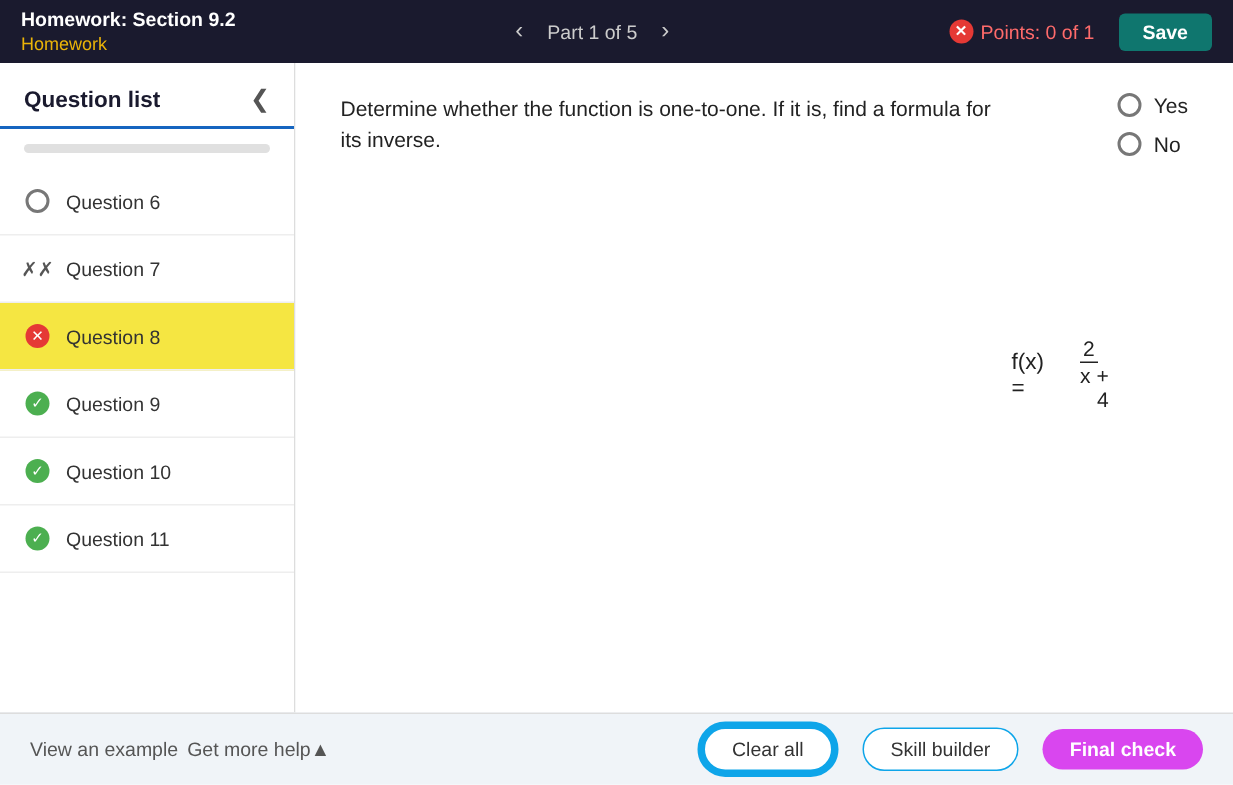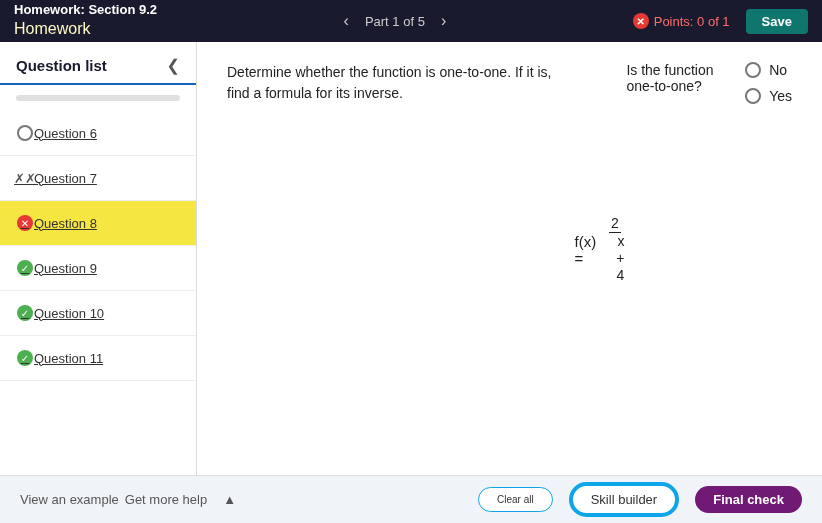--- a/index.html
+++ b/index.html
@@ -29,22 +29,22 @@
       display: flex;
       flex-direction: column;
       line-height: 1.3;
     }
     .top-bar-title {
       font-size: 13px;
       font-weight: bold;
       color: #fff;
     }
     .top-bar-subtitle {
-      font-size: 16px;
-      color: #fef9c3;
+      font-size: 12px;
+      color: #eab308;
     }
     .top-bar-center {
       display: flex;
       align-items: center;
       gap: 10px;
       color: #ccc;
       font-size: 13px;
     }
     .nav-arrow {
       background: none;
@@ -121,26 +121,26 @@
     .collapse-btn {
       background: none;
       border: none;
       cursor: pointer;
       font-size: 16px;
       color: #555;
     }
     .sidebar-item {
       display: flex;
       align-items: center;
+      gap: 10px;
       padding: 13px 16px;
       border-bottom: 1px solid #eee;
       cursor: pointer;
       font-size: 13px;
       color: #333;
-      text-decoration: underline;
     }
     .sidebar-item.active {
       background: #f5e642;
     }
     .sidebar-item.completed {
       color: #333;
     }
     .item-icon {
       width: 18px;
       height: 18px;
@@ -292,55 +292,55 @@
       font-size: 13px;
       color: #555;
     }
     .bottom-center {
       display: flex;
       align-items: center;
       gap: 16px;
     }
     .clear-all-btn {
       background: white;
+      border: 5px solid #0ea5e9;
+      border-radius: 20px;
+      padding: 6px 18px;
+      font-size: 13px;
+      color: #333;
+      cursor: pointer;
+    }
+    .skill-builder-btn {
+      background: white;
       border: 1px solid #0ea5e9;
       border-radius: 20px;
       padding: 6px 18px;
-      font-size: 10px;
+      font-size: 13px;
       color: #333;
       cursor: pointer;
     }
-    .skill-builder-btn {
-      background: white;
-      border: 4px solid #0ea5e9;
-      border-radius: 20px;
-      padding: 6px 18px;
-      font-size: 13px;
-      color: #333;
-      cursor: pointer;
-    }
     .final-check-btn {
-      background: #701a75;
+      background: #d946ef;
       border: none;
       border-radius: 20px;
       padding: 6px 18px;
       font-size: 13px;
       color: white;
       cursor: pointer;
       font-weight: bold;
     }
     .get-help-btn {
       background: none;
       border: none;
       font-size: 13px;
       color: #555;
       cursor: pointer;
       display: flex;
       align-items: center;
-      gap: 16px;
+      gap: 0;
     }
     .view-example-text {
       font-size: 13px;
       color: #555;
     }
   </style>
 </head>
 <body>
 
 <div class="top-bar">
@@ -423,30 +423,29 @@
     <div class="formula-box">
       <span class="formula-label">f(x) =</span>
       <span class="fraction">
         <span class="numerator">2</span>
         <span class="denominator">x + 4</span>
       </span>
     </div>
 
     <div class="divider-line"></div>
 
-    <p class="question-prompt">Is the function one-to-one?</p>
 
     <div class="radio-group">
       <label class="radio-item">
         <span class="radio-circle"></span>
-        <span class="radio-label">No</span>
+        <span class="radio-label">Yes</span>
       </label>
       <label class="radio-item">
         <span class="radio-circle"></span>
-        <span class="radio-label">Yes</span>
+        <span class="radio-label">No</span>
       </label>
     </div>
   </div>
 
 </div>
 
 <div class="bottom-bar">
   <div class="bottom-left">
     <span class="view-example-text">View an example</span>
     <button class="get-help-btn">

